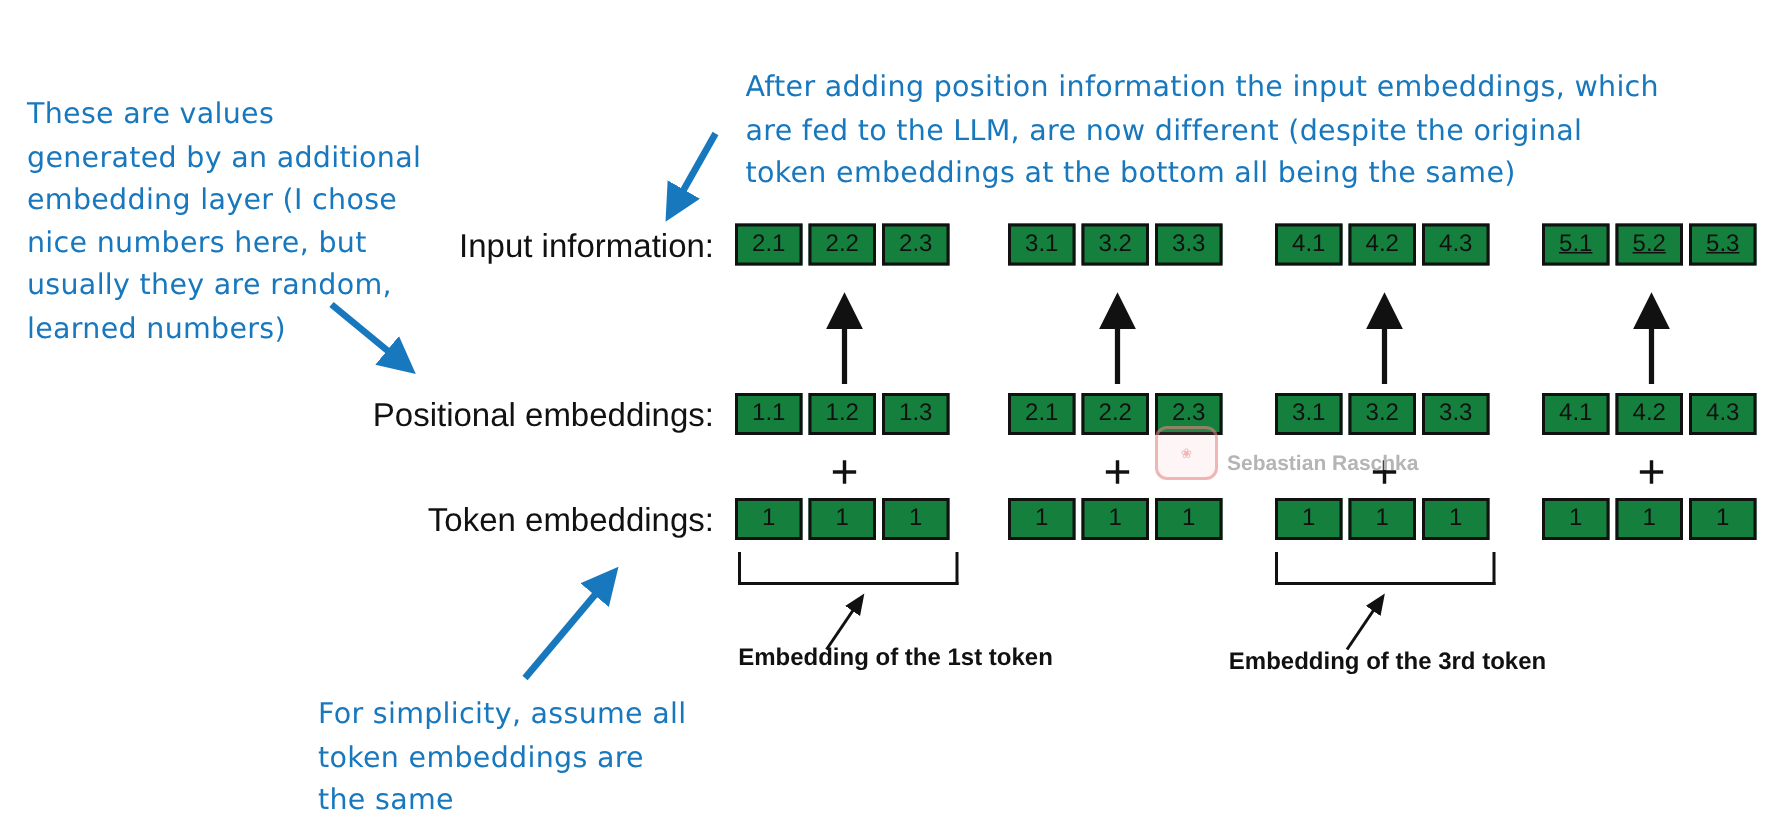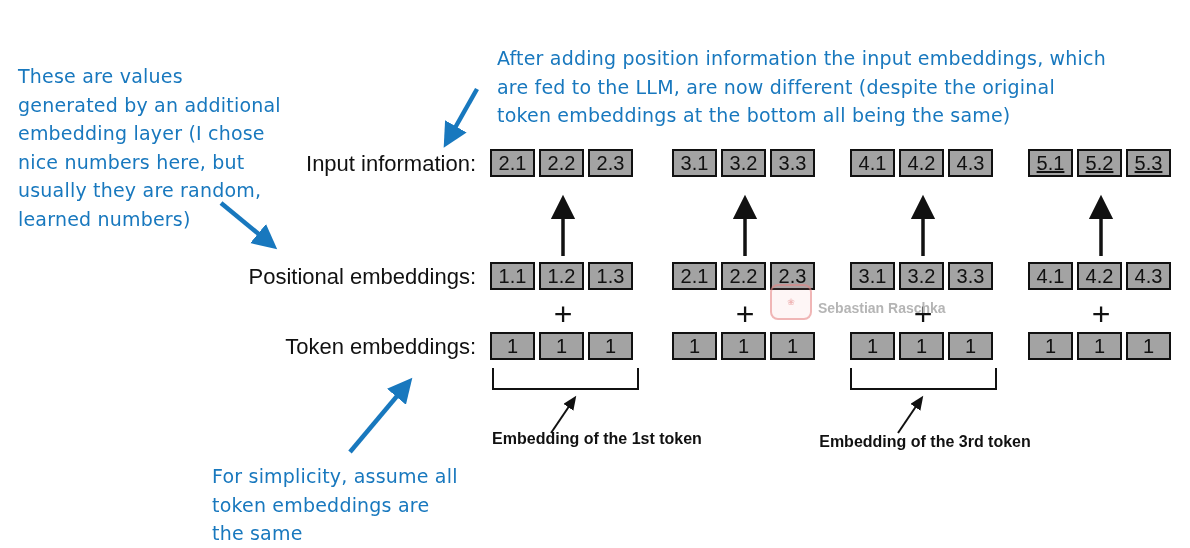--- a/index.html
+++ b/index.html
@@ -14,23 +14,23 @@
     font-family:"DejaVu Sans",sans-serif;letter-spacing:0.2px;
   }
   
   .row-label{
     font-size:22px;color:#111;white-space:nowrap;text-align:right;
     font-family:"Liberation Sans",sans-serif;
   }
   
   .group{display:flex;gap:4px;}
   .cell{
-    width:41px;height:24px;border:2.5px solid #111;background:#a3a3a3;
+    width:41px;height:24px;border:2.5px solid #111;background:#15803d;
     display:flex;align-items:center;justify-content:center;
-    font-size:20px;color:#111;
+    font-size:16px;color:#111;
   }
   .plus{
     font-size:32px;font-weight:400;color:#111;width:40px;text-align:center;
     font-family:"Liberation Sans",sans-serif;
   }
   .bracket{
     border-left:2.5px solid #111;border-right:2.5px solid #111;border-bottom:2.5px solid #111;
     height:20px;
   }
   .caption{

